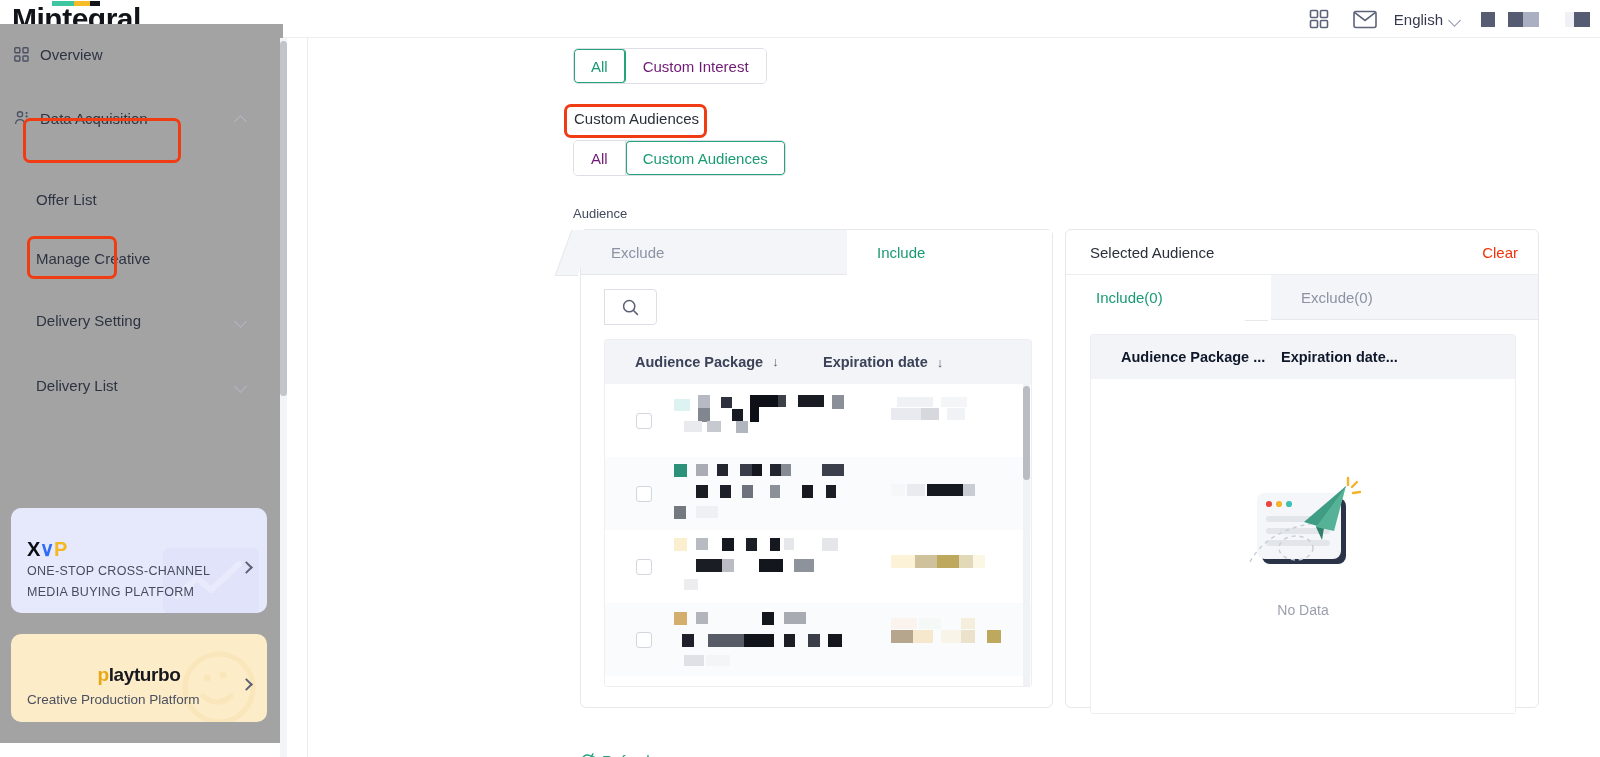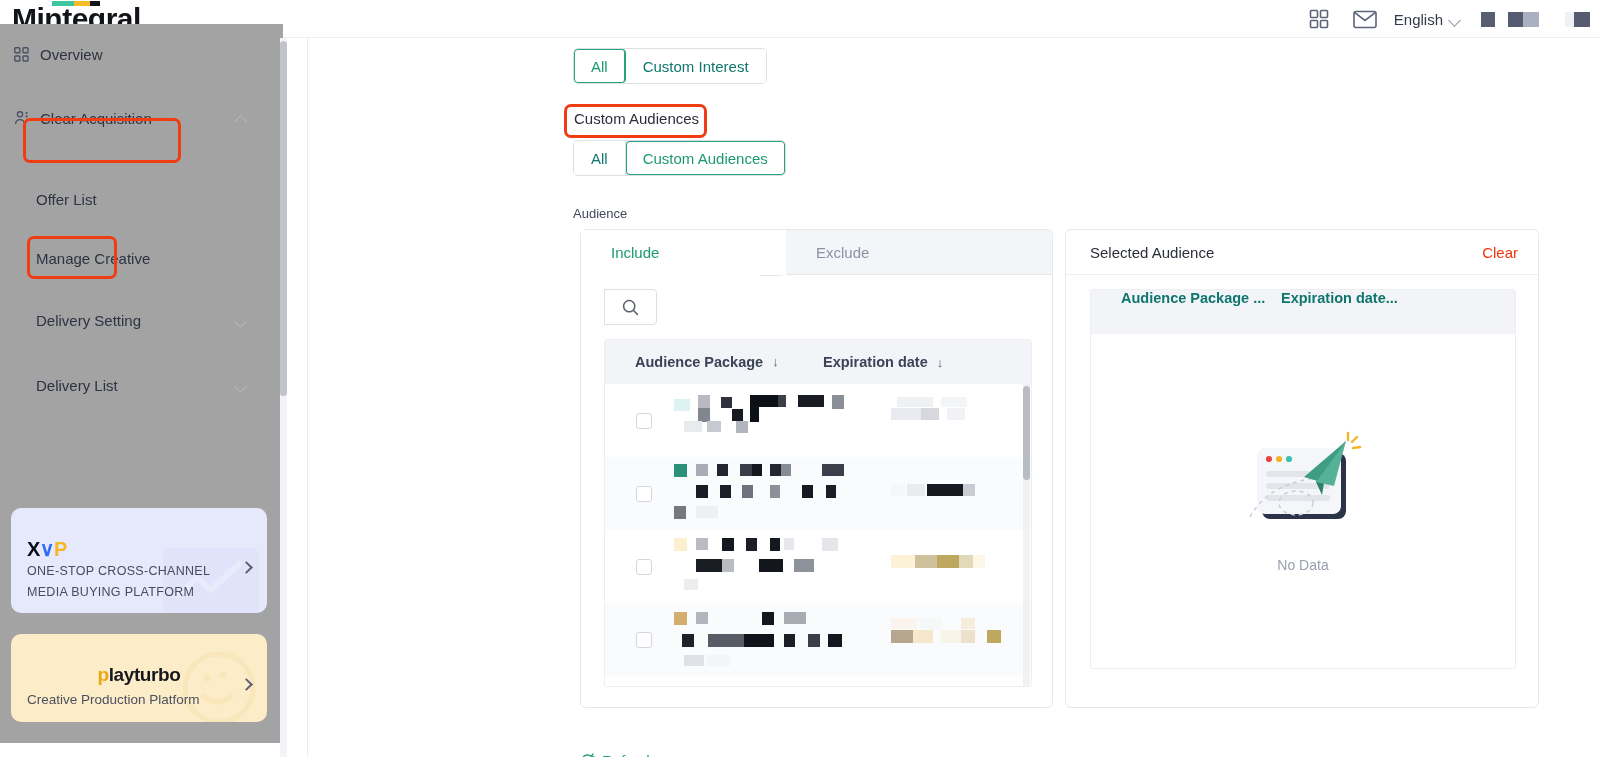--- a/index.html
+++ b/index.html
@@ -120,21 +120,21 @@
     position: absolute; left: 307px; top: 38px; width: 1px; height: 719px;
     background: #ececee;
   }
 
   
   .main { position: absolute; left: 308px; top: 38px; width: 1292px; height: 719px; background:#fff; }
 
   .seg { display: inline-flex; border: 1px solid #dcdfe6; border-radius: 5px; overflow: hidden; background:#fff; }
   .seg > div {
     height: 34px; display: flex; align-items: center; justify-content: center;
-    font-size: 15px; padding: 0 17px; color: #0f766e; cursor: pointer; background:#fff;
+    font-size: 15px; padding: 0 17px; color: #701a75; cursor: pointer; background:#fff;
     border-right: 1px solid #dcdfe6;
   }
   .seg > div:last-child { border-right: none; }
   .seg > div.active { color: #1a9a73; box-shadow: inset 0 0 0 1px #25a37c; border-radius: 4px; border-right-color:#25a37c; }
 
   .seg1 { position: absolute; left: 265px; top: 10px; }
   .seg2 { position: absolute; left: 265px; top: 102px; }
   .ca-label-text { position: absolute; left: 266px; top: 72px; font-size: 15px; color: #2b2f3a; }
 
   .audience-label { position: absolute; left: 265px; top: 168px; font-size: 13px; color: #43495c; }
@@ -206,22 +206,22 @@
   
   .sel-head {
     height: 45px; display:flex; align-items:center; justify-content: space-between;
     padding: 0 20px 0 24px; border-bottom: 1px solid #eceef2;
   }
   .sel-title { font-size: 15px; color:#2b2f3a; }
   .clear { font-size: 15px; color:#f0330b; cursor: pointer; }
 
   .tbl2 { margin: 14px 22px 0 24px; border: 1px solid #eceef2; border-radius: 3px; overflow:hidden; }
   .tbl2-head {
-    display:flex; height: 44px; background:#f2f4f8;
-    font-size: 14.5px; font-weight: 700; color:#0f766e;
+    display:flex; height: 44px; align-items:center; background:#f2f4f8;
+    font-size: 14.5px; font-weight: 700; color:#0f172a;
   }
   .t2a { padding-left: 30px; width: 190px; }
   .empty {
     height: 334px; display:flex; flex-direction: column;
     align-items:center; justify-content:center; background:#fff;
   }
   .empty-txt { margin-top: 16px; font-size: 14px; color:#9aa0ae; }
 
   .refresh {
     position: absolute; left: 272px; top: 714px; display: flex;
@@ -295,21 +295,21 @@
     <div class="nav-row">
       <div class="nav-item">
         <span class="ico">
           <svg width="16" height="16" viewBox="0 0 16 16" fill="none">
             <circle cx="6" cy="4.3" r="2.6" stroke="#4c5265" stroke-width="1.4"></circle>
             <path d="M1.6 14c0-2.6 2-4.4 4.4-4.4s4.4 1.8 4.4 4.4" stroke="#4c5265" stroke-width="1.4" fill="none"></path>
             <circle cx="12.6" cy="3.1" r="1.1" fill="#4c5265"></circle>
             <circle cx="12.6" cy="6.4" r="1.1" fill="#4c5265"></circle>
           </svg>
         </span>
-        <span class="lbl">Clear Acquisition</span>
+        <span class="lbl">Data Acquisition</span>
         <span class="nav-caret up"></span>
       </div>
     </div>
 
     <div style="height:24px"></div>
 
 
     <div style="height:21px"></div>
 
     <div class="nav-sub">
@@ -386,22 +386,22 @@
 
     <div class="seg seg2">
       <div>All</div>
       <div class="active">Custom Audiences</div>
     </div>
 
     <div class="audience-label">Audience</div>
 
     <div class="panel panel-left">
       <div class="tabrow">
+        <div class="tab inact">Exclude</div>
         <div class="tab act">Include</div>
-        <div class="tab inact">Exclude</div>
       </div>
 
       <div class="search-row">
         <div class="searchbox">
           <div class="searchbtn">
             <svg width="17" height="17" viewBox="0 0 17 17" fill="none">
               <circle cx="7.2" cy="7.2" r="5.6" stroke="#5a6072" stroke-width="1.5"></circle>
               <path d="M11.5 11.5 L15.4 15.4" stroke="#5a6072" stroke-width="1.5" stroke-linecap="round"></path>
             </svg>
           </div>
@@ -535,20 +535,24 @@
         </div>
       </div>
     </div>
 
     <div class="panel panel-right">
       <div class="sel-head">
         <span class="sel-title">Selected Audience</span>
         <span class="clear">Clear</span>
       </div>
 
+      <div class="tabrow">
+        <div class="tab act">Include(0)</div>
+        <div class="tab inact">Exclude(0)</div>
+      </div>
 
       <div class="tbl2">
         <div class="tbl2-head">
           <div class="t2a">Audience Package ...</div>
           <div>Expiration date...</div>
         </div>
         <div class="empty">
           <svg width="130" height="112" viewBox="0 0 130 112" fill="none">
             <rect x="24" y="24" width="84" height="66" rx="8" fill="#2b3348"></rect>
             <rect x="19" y="19" width="84" height="66" rx="8" fill="#f4f6f9"></rect>

